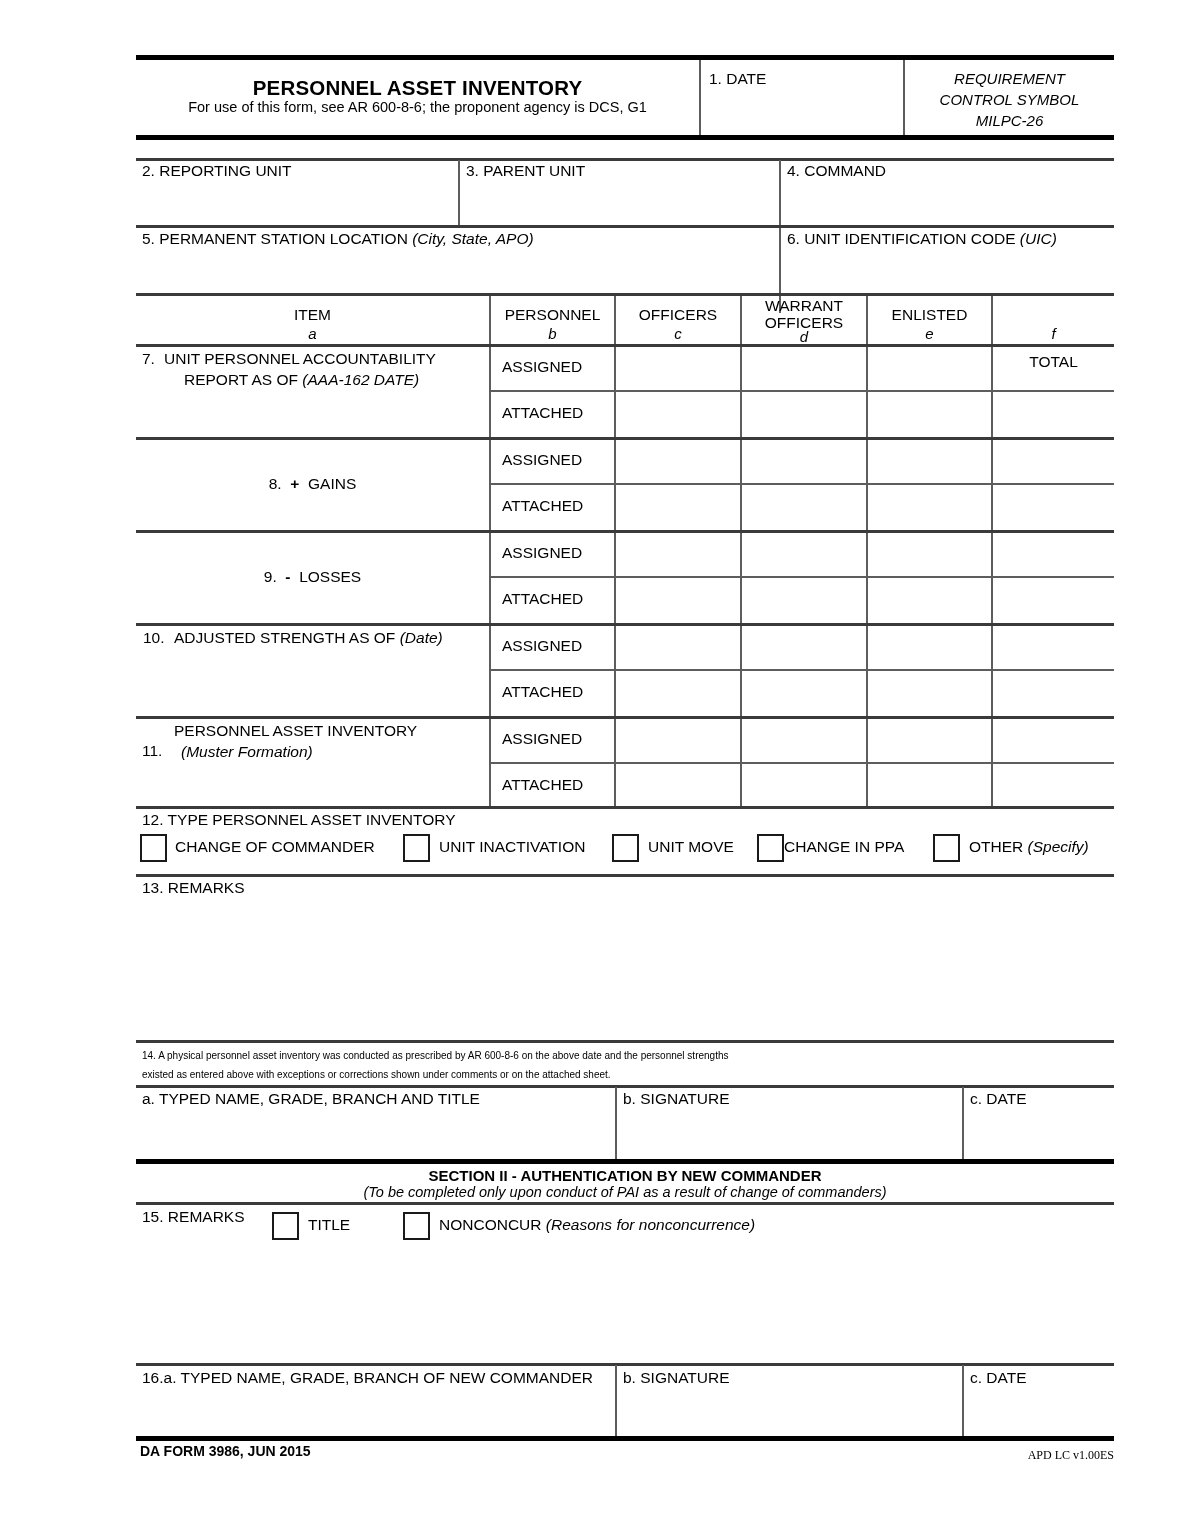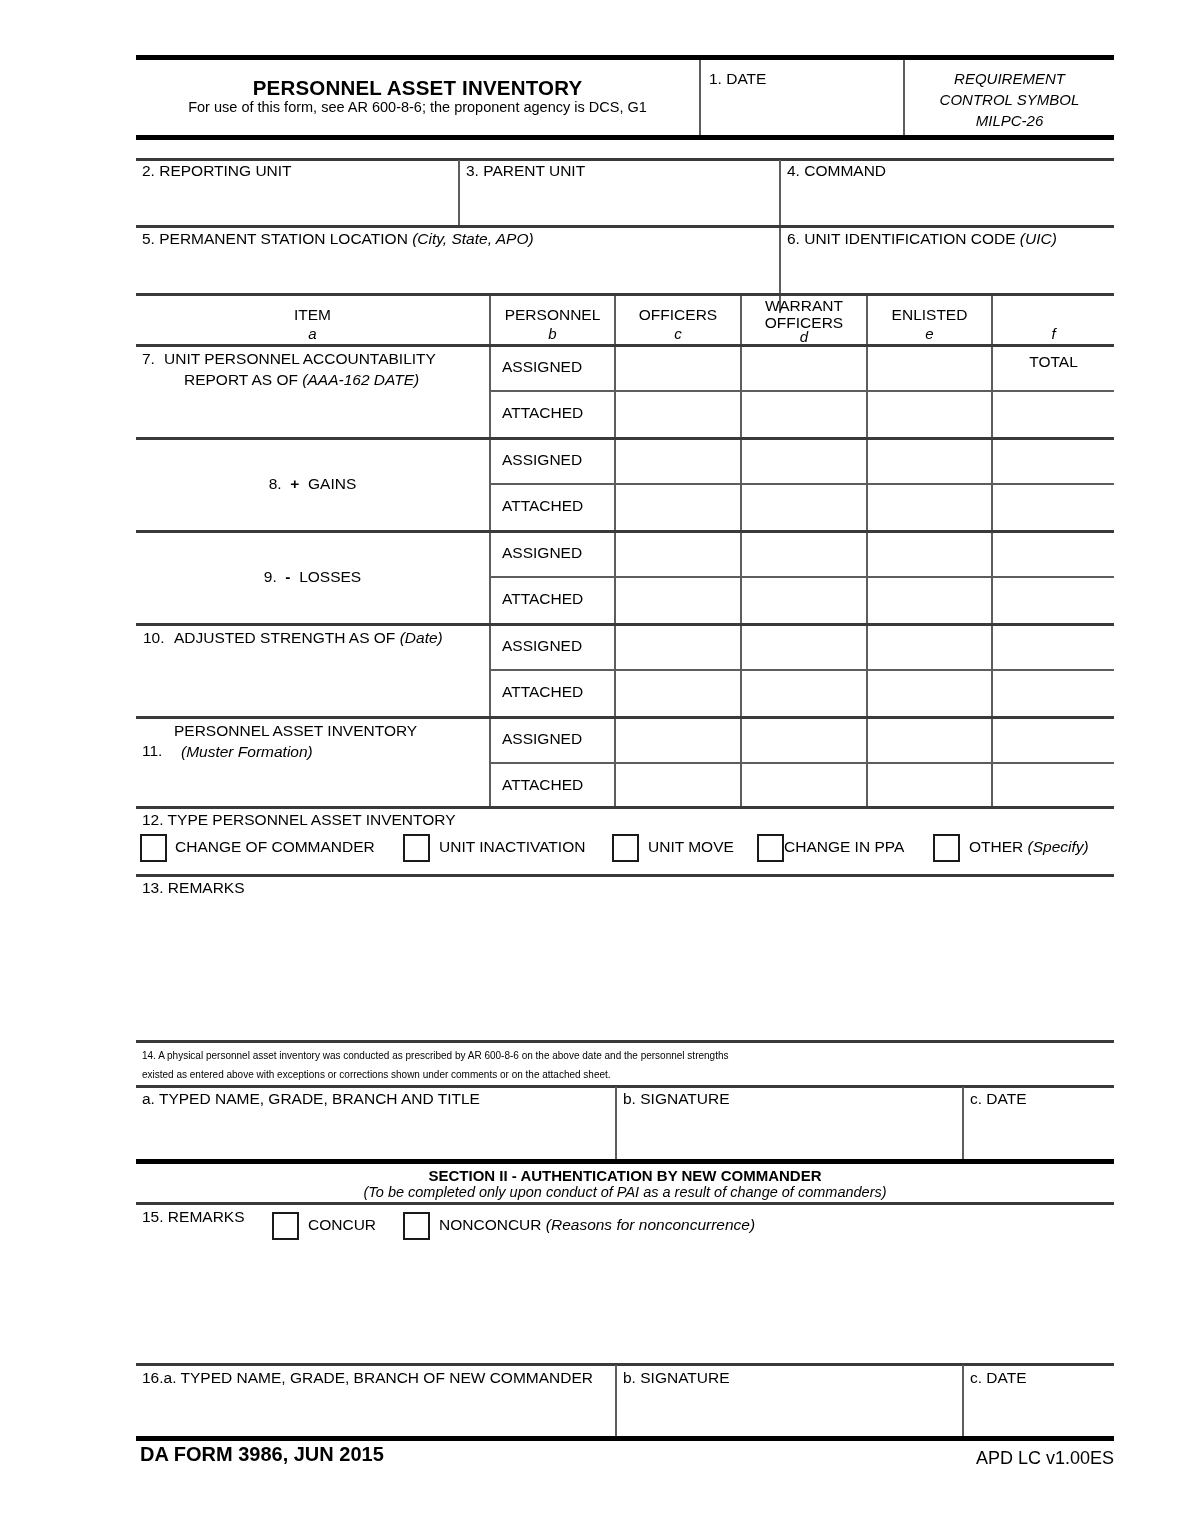--- a/index.html
+++ b/index.html
@@ -44,23 +44,23 @@
   .cbox {
     position:absolute; width:27px; height:28px;
     border:2px solid #1a1a1a; background:#fff;
   }
   .cblabel { font-size:15.5px; }
 
   
   .para { position:absolute; font-size:10px; line-height:19px; }
 
   
-  .footer-form { font-size:20px; font-weight:bold; }
+  .footer-form { font-size:14px; font-weight:bold; }
   .footer-mid  { font-size:15px; }
-  .footer-apd  { font-size:18px; }
+  .footer-apd  { font-size:12px;font-family:Liberation Serif, serif; }
 </style>
 </head>
 <body>
 
 <div class="page">
 
   <div class="rule thick" style="top:55px;"></div>
 
   <div class="txt form-title" style="left:0; top:76px; width:563px; text-align:center;">PERSONNEL ASSET INVENTORY</div>
   <div class="txt form-subtitle" style="left:0; top:99px; width:563px; text-align:center;">For use of this form, see AR 600-8-6; the proponent agency is DCS, G1</div>
@@ -269,21 +269,21 @@
   <div class="rule thick" style="top:1159px;"></div>
 
   <div class="txt section-head" style="top:1167px;">SECTION II - AUTHENTICATION BY NEW COMMANDER</div>
   <div class="txt section-sub" style="top:1184px;">(To be completed only upon conduct of PAI as a result of change of commanders)</div>
 
   <div class="rule med" style="top:1202px;"></div>
 
   <div class="txt fieldlbl" style="left:6px; top:1208px;">15.  REMARKS</div>
 
   <div class="cbox" style="left:136px; top:1212px;"></div>
-  <div class="txt cblabel" style="left:172px; top:1216px;">CONCUR</div>
+  <div class="txt cblabel" style="left:172px; top:1216px;">TITLE</div>
 
   <div class="cbox" style="left:267px; top:1212px;"></div>
   <div class="txt cblabel" style="left:303px; top:1216px;"><span>NONCONCUR</span> <span class="it">(Reasons for nonconcurrence)</span></div>
 
   <div style="position:absolute; left:2px; top:1248px; width:974px; height:110px;"></div>
 
   <div class="rule med" style="top:1363px;"></div>
 
   <div class="vline" style="left:479px; top:1365px; height:71px;"></div>
   <div class="vline" style="left:826px; top:1365px; height:71px;"></div>

